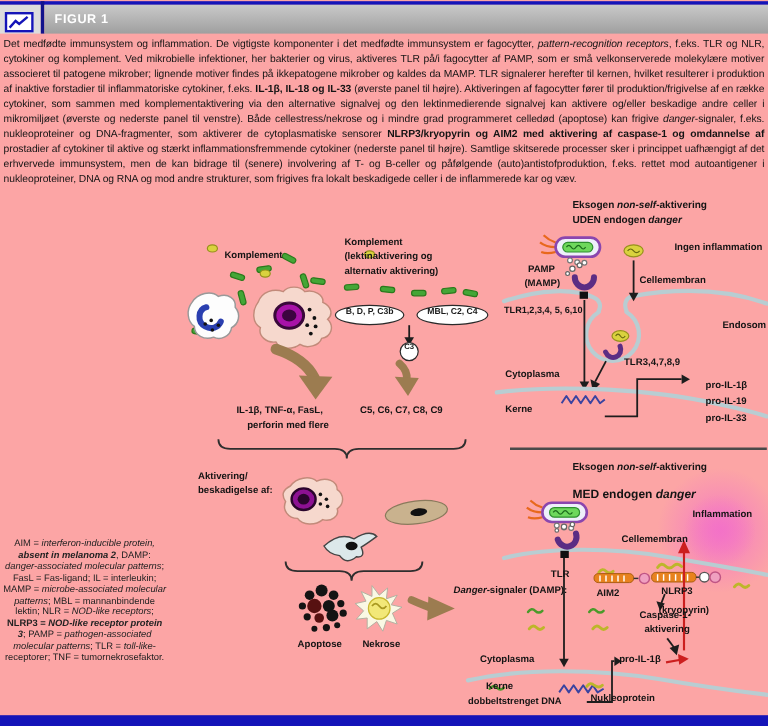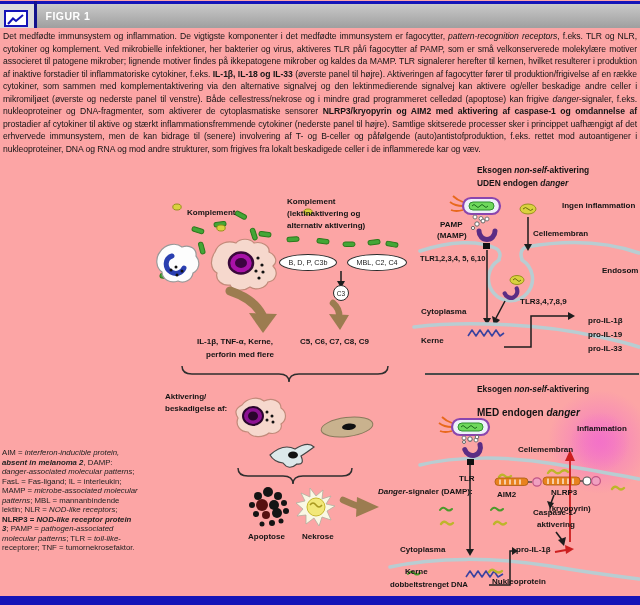--- a/index.html
+++ b/index.html
@@ -16,25 +16,25 @@
 .hdr{position:absolute;left:0;top:0;width:640px;height:28px}
 .hdr-top{position:absolute;left:0;top:1px;width:640px;height:2.5px;background:var(--navy)}
 .hdr-left{position:absolute;left:0;top:3.5px;width:34px;height:24px;background:#dcdcdc}
 .hdr-iconbox{position:absolute;left:4px;top:6px;width:24px;height:17px;background:#fff;border:2px solid var(--navy);box-sizing:border-box}
 .hdr-sep{position:absolute;left:34px;top:1px;width:2.5px;height:26.5px;background:#12128c}
 .hdr-bar{position:absolute;left:36.5px;top:3.5px;width:603.5px;height:24px;background:linear-gradient(#c9c9c9,#9f9f9f)}
 .hdr-title{position:absolute;left:9px;top:6px;color:#fff;font-weight:bold;font-size:10.5px;letter-spacing:.5px}
 
 .caption{position:absolute;left:3px;top:30px;width:634px;font-size:8.6px;line-height:12.55px;
   text-align:justify;color:#141414;letter-spacing:-0.05px}
-.abbrev{position:absolute;left:2px;top:448px;width:137px;font-size:7.8px;line-height:9.55px;color:#222;text-align:left}
+.abbrev{position:absolute;left:2px;top:448px;width:137px;font-size:7.8px;line-height:9.55px;color:#222;text-align:center}
 
 .lbl{position:absolute;font-size:8px;font-weight:bold;color:#141414;white-space:nowrap;line-height:1.18}
 .oval{position:absolute;border:1.3px solid #2a2a2a;border-radius:50%;background:#fff;
-  display:flex;align-items:center;justify-content:center;font-size:7.2px;font-weight:normal;box-sizing:border-box}
+  display:flex;justify-content:center;font-size:7.2px;font-weight:bold;box-sizing:border-box}
 .botbar{position:absolute;left:0;top:596px;width:640px;height:9px;background:var(--navy)}
 
 svg.diagram{position:absolute;left:0;top:0;width:640px;height:605px}
 .mem{fill:none;stroke:var(--membrane);stroke-width:3.5;stroke-linecap:round}
 .blk{stroke:#1d1d1d;stroke-width:1.5;fill:none}
 .arrhead{fill:#1d1d1d;stroke:none}
 .red{stroke:var(--red);fill:none;stroke-width:1.8}
 .redhead{fill:var(--red);stroke:none}
 .bact{fill:var(--bacteria_green);stroke:#2b7a1c;stroke-width:1}
 .yv{fill:var(--virus_yellow);stroke:#97911c;stroke-width:1}
@@ -299,21 +299,21 @@
     </div>
   <div class="oval" style="left:279px;top:254px;width:58px;height:17px">
     <span>B, D, P, C3b</span>
   </div>
   <div class="oval" style="left:347px;top:254px;width:60px;height:17px">
     <span>MBL, C2, C4</span>
   </div>
   <div class="oval" style="left:333px;top:285px;width:16px;height:16px;font-size:6.5px">
     <span>C3</span>
   </div>
-  <div class="lbl" style="left:197px;top:337px">IL-1β, TNF-α, Kerne,</div>
+  <div class="lbl" style="left:197px;top:337px">IL-1β, TNF-α, FasL,</div>
   <div class="lbl" style="left:206px;top:350px">perforin med flere</div>
   <div class="lbl" style="left:300px;top:337px">C5, C6, C7, C8, C9</div>
 
   <div class="lbl" style="left:165px;top:392px">Aktivering/</div>
   <div class="lbl" style="left:165px;top:404px">beskadigelse af:</div>
   <div class="lbl" style="left:248px;top:532px">Apoptose</div>
   <div class="lbl" style="left:302px;top:532px">Nekrose</div>
   <div class="lbl" style="left:378px;top:487px"><span class="i">Danger</span><span>-signaler (DAMP):</span></div>
 
   <div class="lbl" style="left:477px;top:166px;font-size:8.4px"><span>Eksogen </span><span class="i">non-self</span><span>-aktivering</span></div>

